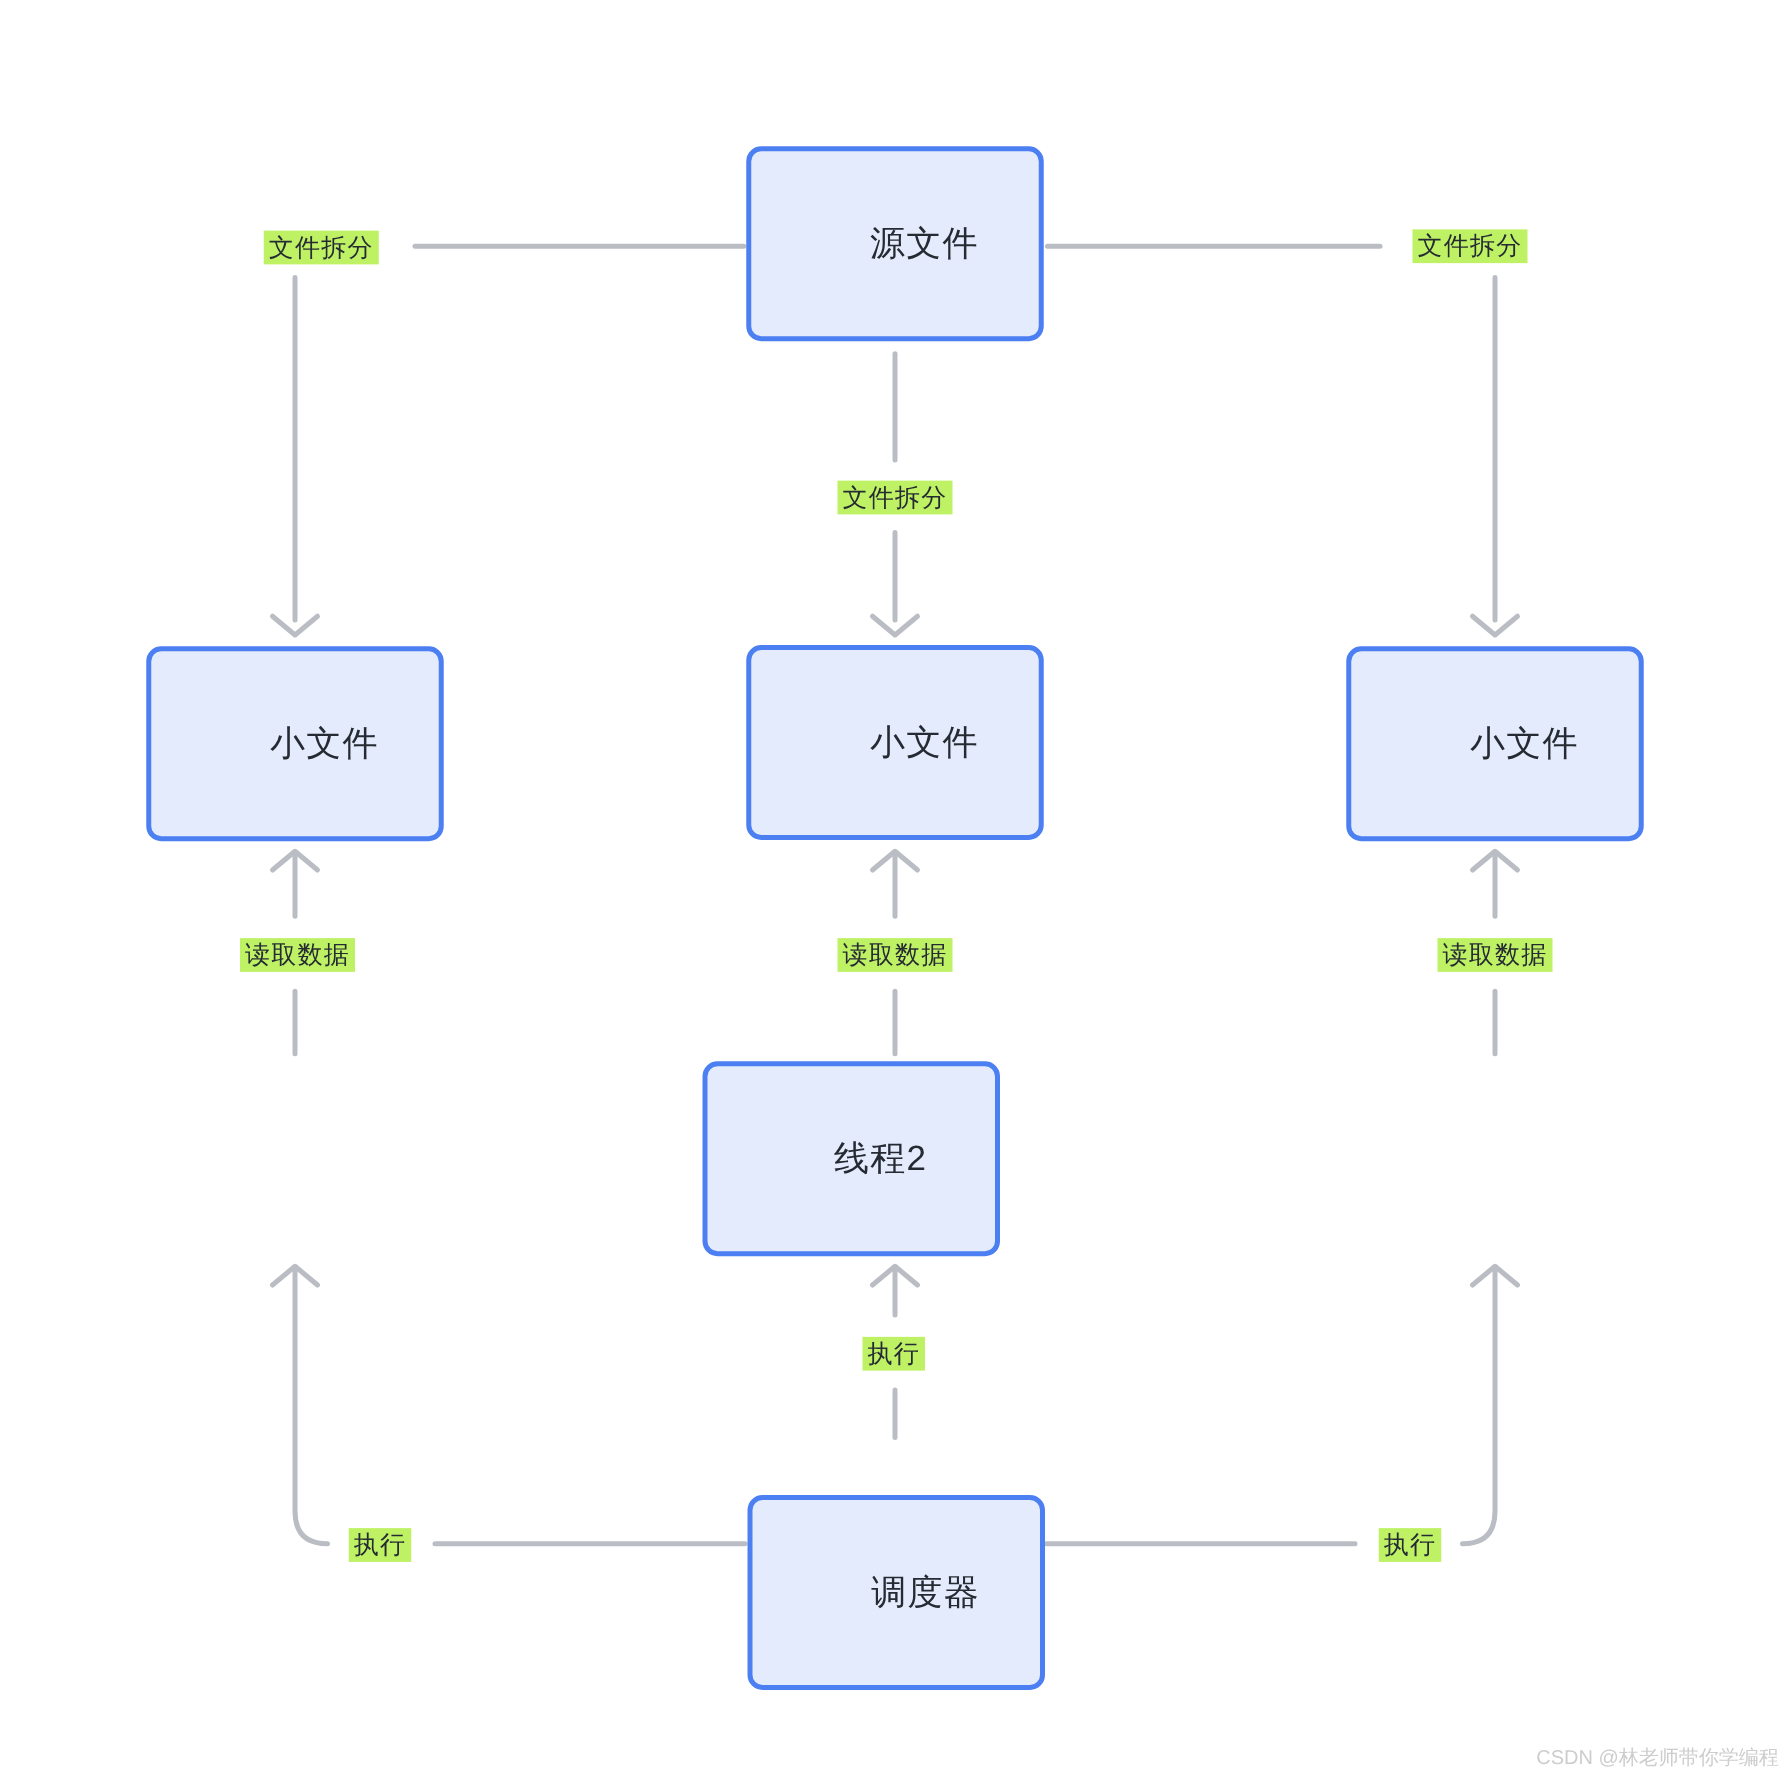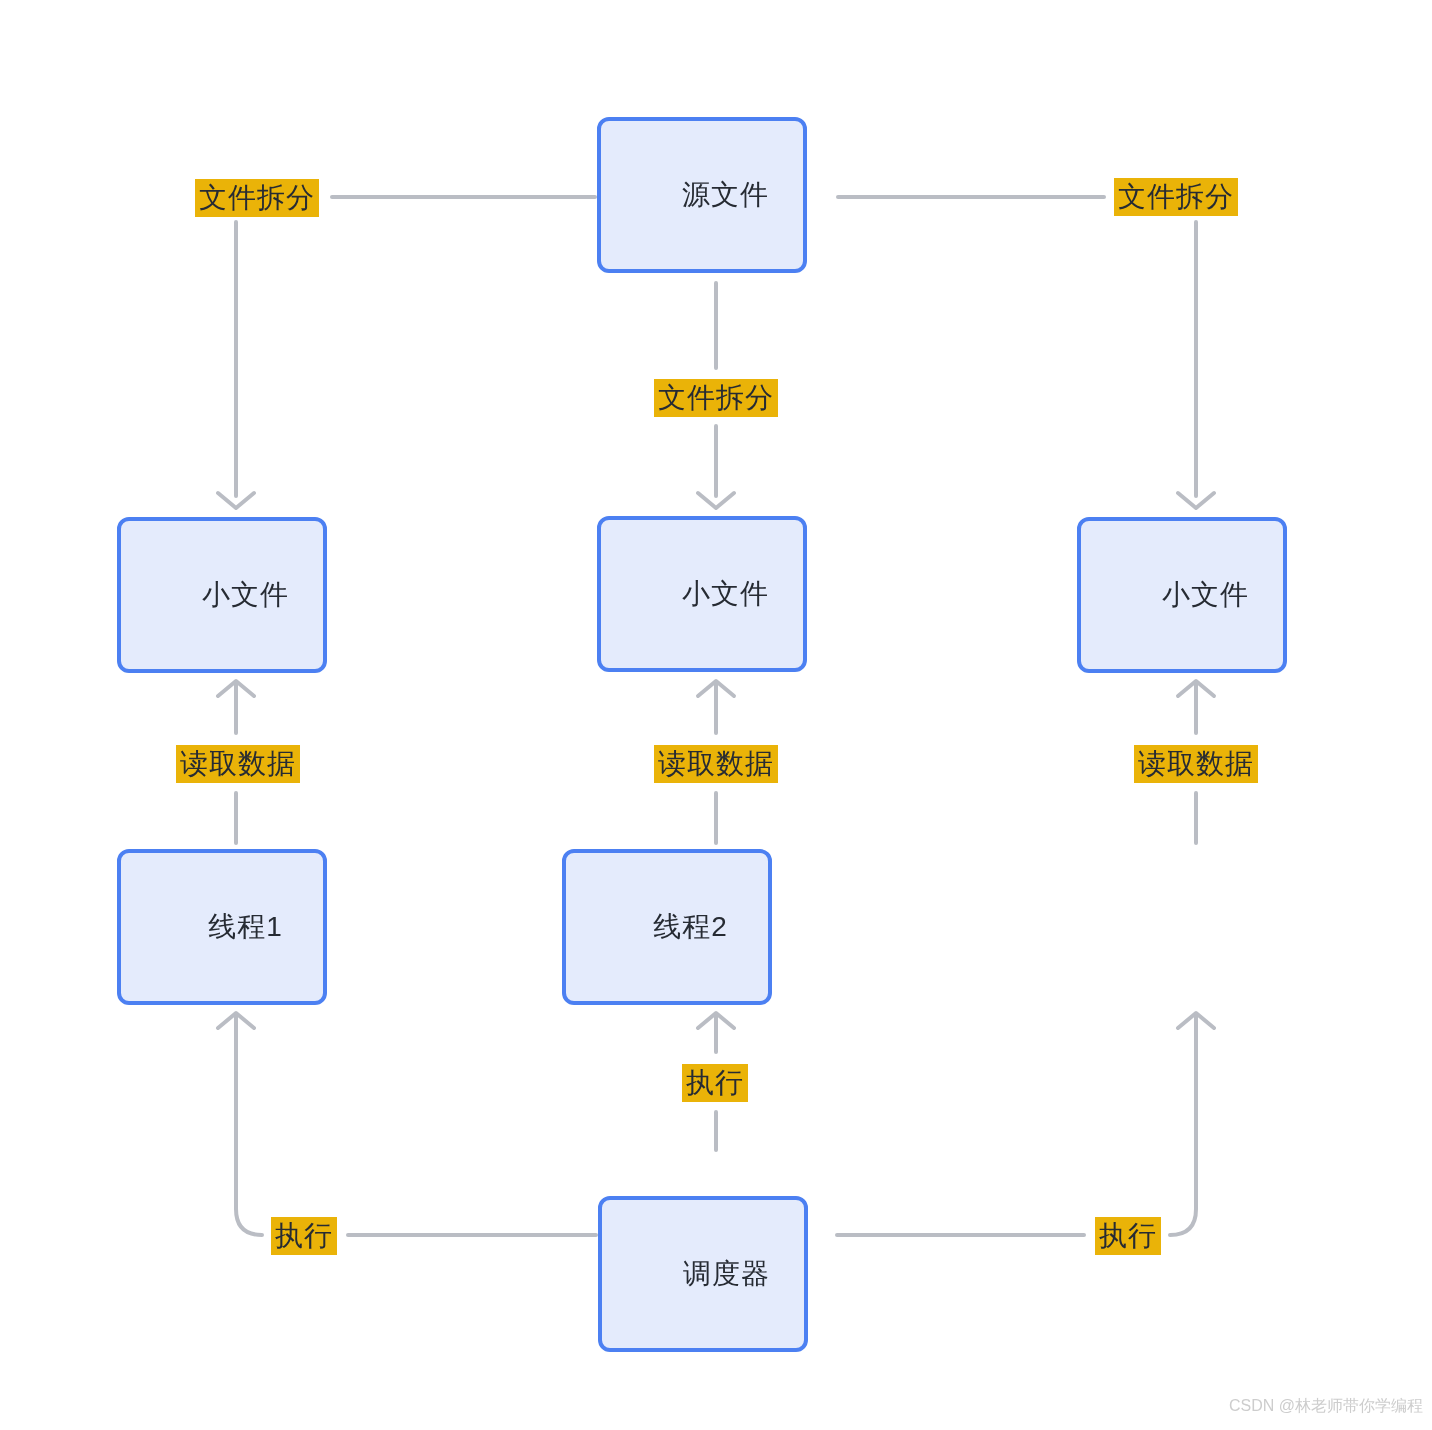--- a/index.html
+++ b/index.html
@@ -18,45 +18,45 @@
   }
   .connectors .stroke {
     stroke: var(--connector, #BABDC4);
     stroke-width: 4;
     fill: none;
     stroke-linecap: round;
     stroke-linejoin: round;
   }
   .node {
     position: absolute;
-    width: 210px;
+    width: 238px;
     height: 156px;
     box-sizing: border-box;
     background: var(--node-fill, #E4EBFC);
     border: 4px solid var(--node-border, #4C80F2);
     border-radius: 12px;
     display: flex;
     align-items: center;
     justify-content: center;
     padding-left: 47px;
   }
   .node-label {
     font-size: 28px;
     color: var(--text, #262B33);
     letter-spacing: 1px;
     white-space: nowrap;
   }
   .edge-label {
     position: absolute;
     transform: translate(-50%, -50%);
-    font-size: 28px;
+    font-size: 20px;
     color: var(--text, #262B33);
     letter-spacing: 1px;
     white-space: nowrap;
-    background: #eab308;
+    background: #bef264;
     padding: 0 4px;
   }
   .watermark {
     position: absolute;
     top: 1396px;
     right: 9px;
     font-size: 16px;
     color: var(--watermark, #CDCDCD);
     white-space: nowrap;
   }
@@ -132,23 +132,20 @@
   </div>
 
   <div class="node" style="left:597px; top:516px;">
     <span class="node-label">小文件</span>
   </div>
 
   <div class="node" style="left:1077px; top:517px;">
     <span class="node-label">小文件</span>
   </div>
 
-  <div class="node" style="left:117px; top:849px;">
-    <span class="node-label">线程1</span>
-  </div>
 
   <div class="node" style="left:562px; top:849px;">
     <span class="node-label">线程2</span>
   </div>
 
 
   <div class="node" style="left:598px; top:1155px;margin-top:41px;">
     <span class="node-label">调度器</span>
   </div>
 

